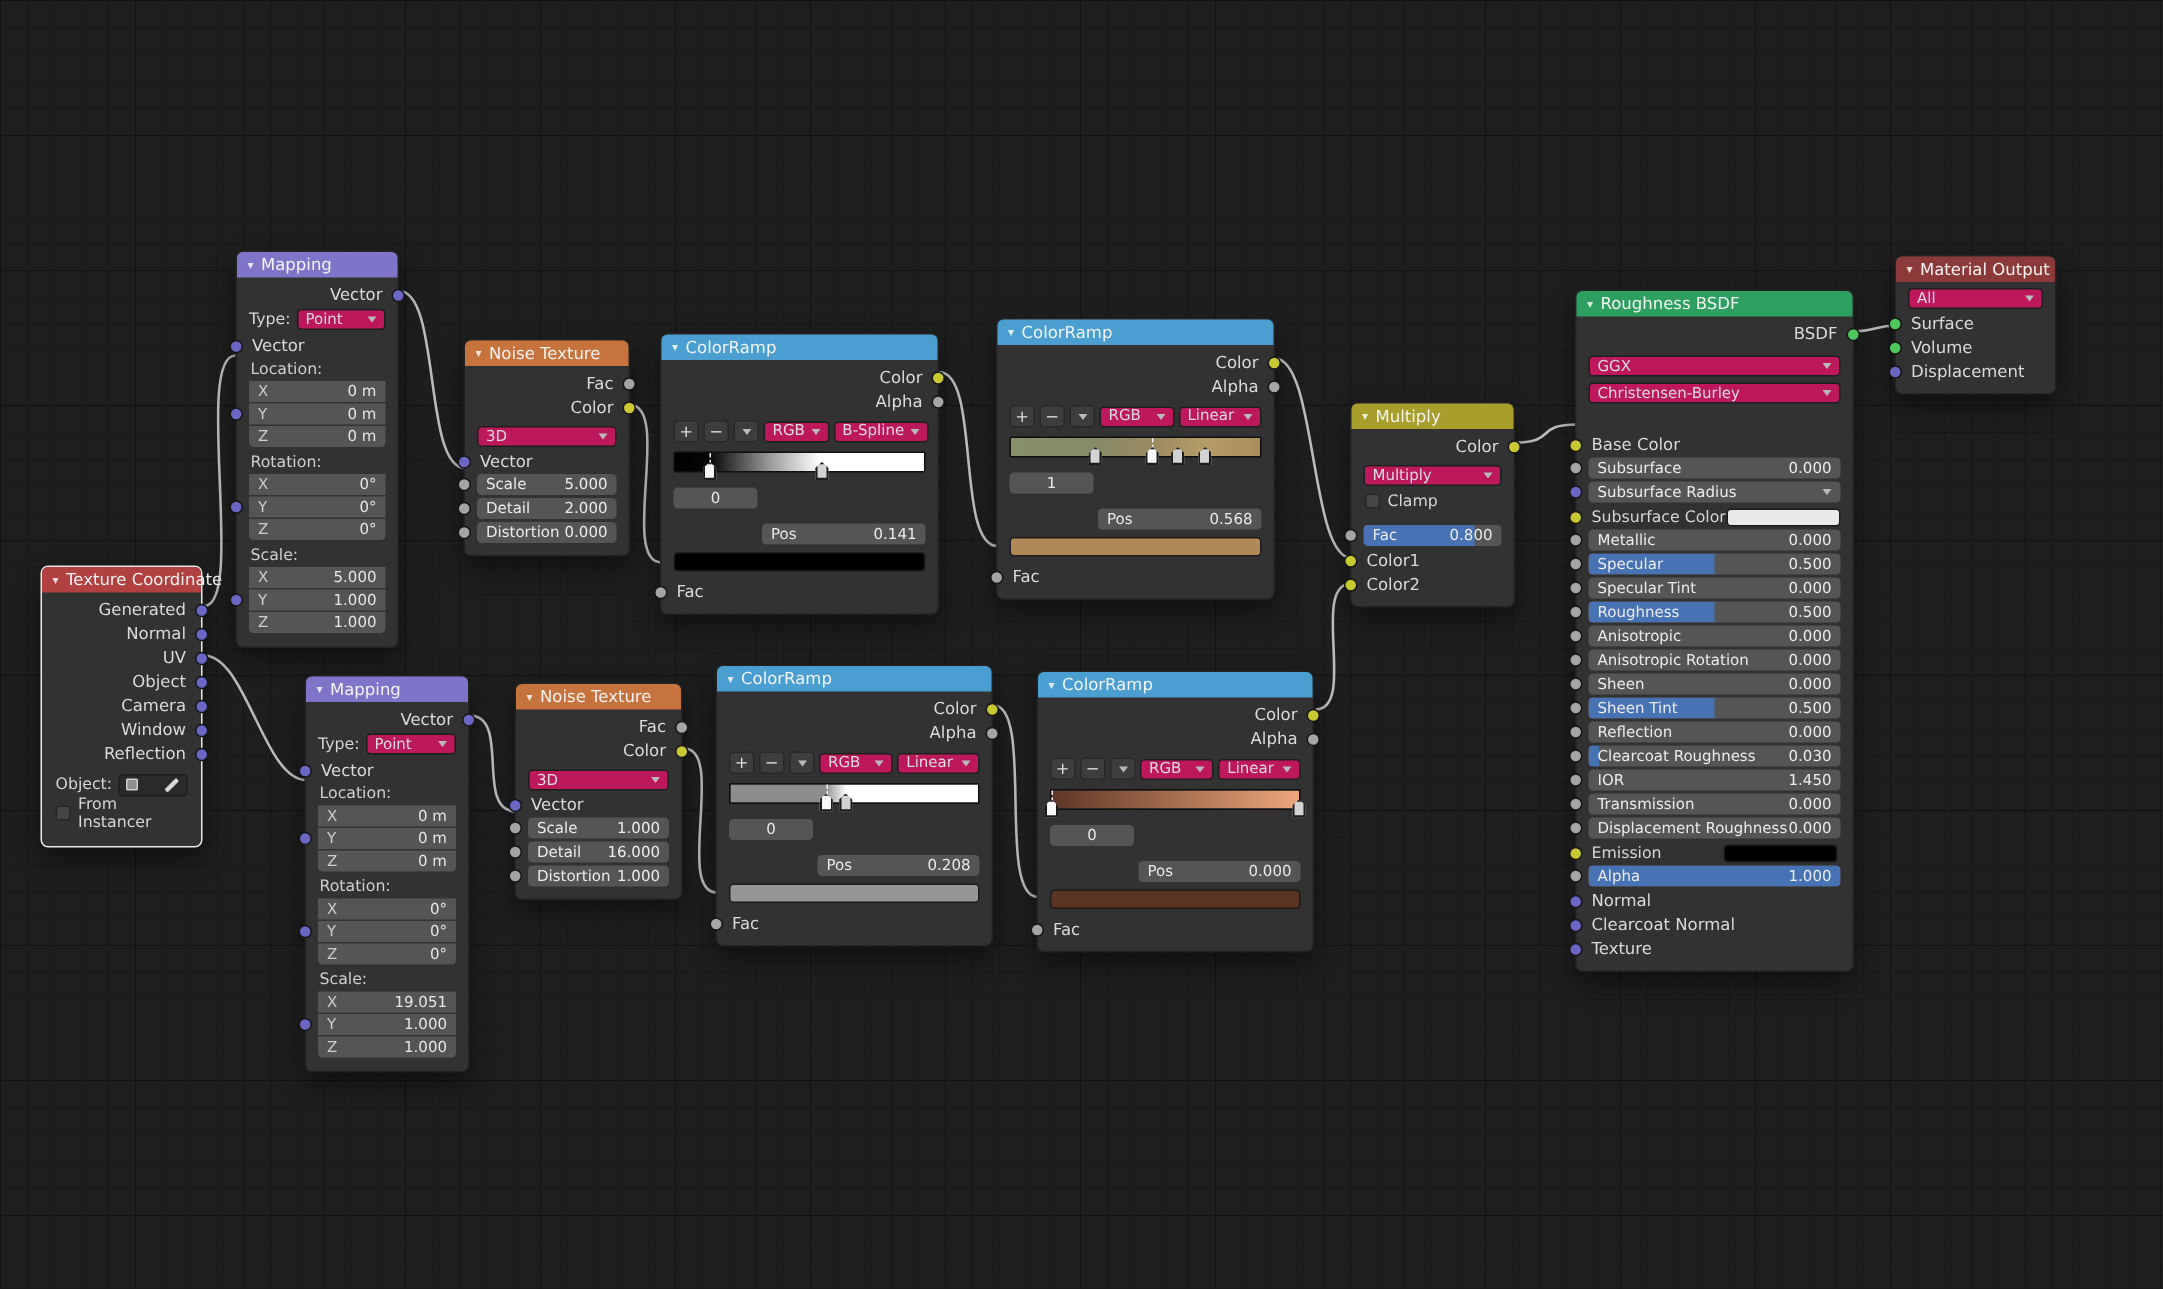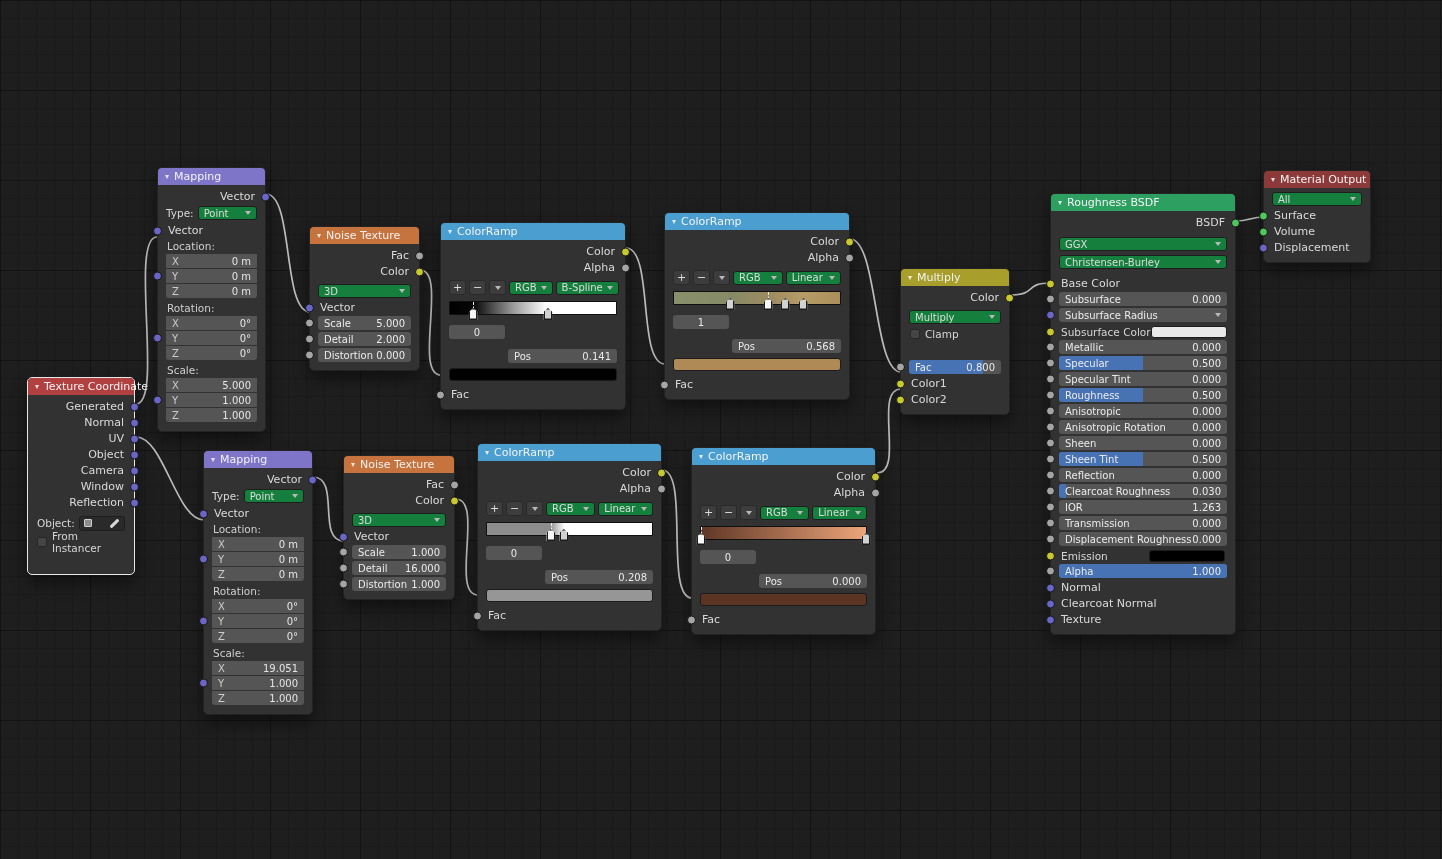--- a/index.html
+++ b/index.html
@@ -34,34 +34,34 @@
   .s-vec { background:#6a66c4; } .s-val { background:#a5a5a5; }
   .s-col { background:#c8c832; } .s-shd { background:#4fc75f; }
 
   .rw { position:relative; padding:0 8px; margin-bottom:2px; }
   .prow { position:relative; height:14px; background:#555555; border-radius:3px; display:flex;
           align-items:center; justify-content:space-between; padding:0 6px; font-size:10px;
           overflow:hidden; color:#ebebeb; white-space:nowrap; }
   .prow .fill { position:absolute; left:0; top:0; bottom:0; background:#4772b3; }
   .prow .pl, .prow .pv, .prow .chev { position:relative; z-index:1; }
 
-  .dd { height:14px; background:#15803d; border:1px solid #1e1e1e; border-radius:3px; display:flex;
+  .dd { height:14px; background:#be185d; border:1px solid #1e1e1e; border-radius:3px; display:flex;
         align-items:center; justify-content:space-between; padding:0 5px; font-size:10px; color:#dcdcdc; white-space:nowrap; }
   .chev { width:0; height:0; border-left:3px solid transparent; border-right:3px solid transparent;
           border-top:4px solid #b9b9b9; flex:0 0 auto; margin-left:4px; }
   .seclbl { padding:0 9px; font-size:10.5px; color:#cfcfcf; height:15px; line-height:15px; }
   .vgroup { position:relative; padding:0 8px; margin-bottom:3px; }
   .vrow { height:14px; background:#555; display:flex; justify-content:space-between; align-items:center;
           padding:0 6px; font-size:10px; margin-bottom:1px; color:#e5e5e5; }
   .vrow:first-child { border-radius:3px 3px 0 0; }
   .vrow:last-child { border-radius:0 0 3px 3px; margin-bottom:0; }
   .ax { color:#cdcdcd; }
   .typerow { display:flex; align-items:center; height:16px; padding:0 8px; margin-bottom:2px; font-size:10.5px; gap:4px; }
   .typerow .dd { flex:1; }
-  .chkrow { display:flex; align-items:center; gap:5px; height:15px; padding:0 9px; font-size:10.5px; margin-bottom:19px; }
+  .chkrow { display:flex; align-items:center; gap:5px; height:15px; padding:0 9px; font-size:10.5px; margin-bottom:9px; }
   .chk { width:10px; height:10px; background:#454545; border:1px solid #262626; border-radius:2px; flex:0 0 auto; }
 
   .crctl { display:flex; align-items:center; gap:3px; padding:0 8px; margin:4px 0 6px; }
   .btn { width:17px; height:15px; background:#3d3d3d; border:1px solid #292929; border-radius:3px;
          display:flex; align-items:center; justify-content:center; font-size:11px; color:#ddd; flex:0 0 auto; }
   .btn .chev { margin-left:0; }
   .ddm { flex:1; } .ddi { flex:1.15; }
   .grad { position:relative; height:14px; margin:0 8px 10px; border:1px solid #0f0f0f; border-radius:1px; }
   .stopline { position:absolute; top:0; bottom:0; width:0; border-left:1px dashed #f0f0f0; z-index:1; }
   .stop { position:absolute; bottom:-6px; width:9px; height:12px; transform:translateX(-50%);
@@ -654,21 +654,21 @@
         <span>BSDF</span>
         <span class="sock right s-shd"></span>
       </div>
       <div class="sp6"></div>
       <div class="rw" style="margin-bottom:4px">
         <div class="dd">
           <span>GGX</span>
           <span class="chev"></span>
         </div>
       </div>
-      <div class="rw" style="margin-bottom:7px">
+      <div class="rw" style="margin-bottom:20px">
         <div class="dd">
           <span>Christensen-Burley</span>
           <span class="chev"></span>
         </div>
       </div>
       <div class="row">
         <span class="sock left s-col"></span>
         <span>Base Color</span>
       </div>
       <div class="rw">
@@ -761,21 +761,21 @@
         <div class="prow">
           <span class="fill" style="width: 4%;"></span>
           <span class="pl">Clearcoat Roughness</span>
           <span class="pv">0.030</span>
         </div>
       </div>
       <div class="rw">
         <span class="sock left s-val"></span>
         <div class="prow">
           <span class="pl">IOR</span>
-          <span class="pv">1.263</span>
+          <span class="pv">1.450</span>
         </div>
       </div>
       <div class="rw">
         <span class="sock left s-val"></span>
         <div class="prow">
           <span class="pl">Transmission</span>
           <span class="pv">0.000</span>
         </div>
       </div>
       <div class="rw">

